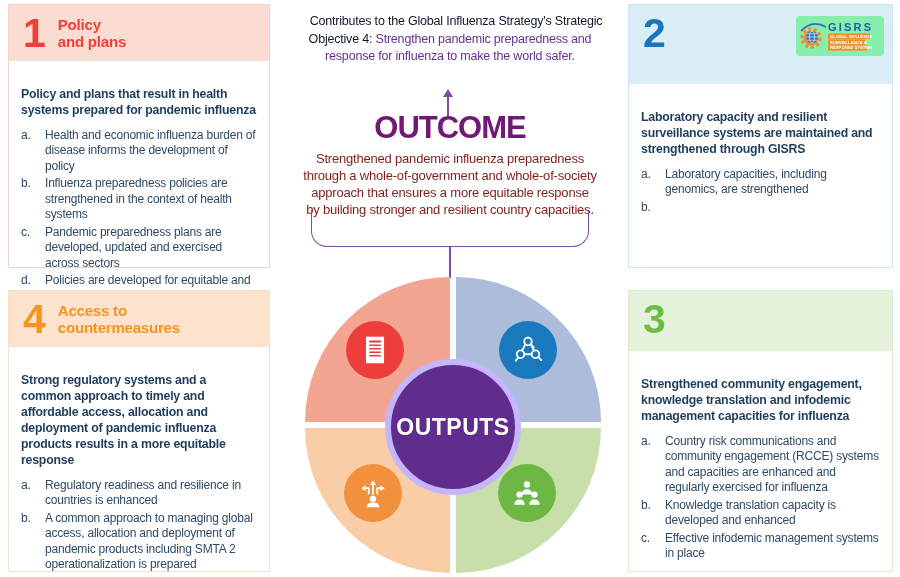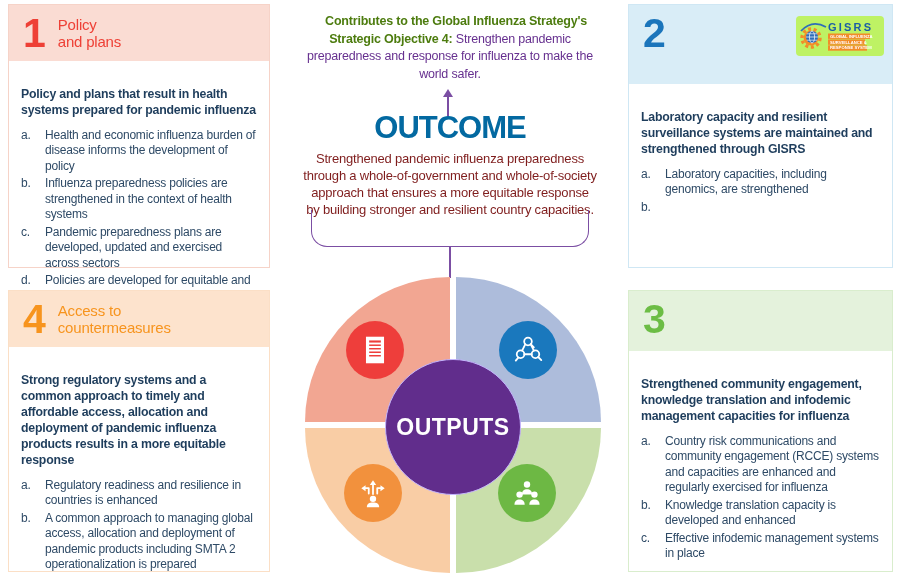--- a/index.html
+++ b/index.html
@@ -13,46 +13,46 @@
   .card-3 { left:628px; top:290px; width:265px; height:282px; border:1.5px solid #d9edcd; }
   .card-4 { left:8px;   top:290px; width:262px; height:282px; border:1.5px solid #fbdfc6; }
 
   .card-head { display:flex; gap:13px; padding:9px 12px 6px 14px; position:relative; }
   .card-1 .card-head { background:#fadcd3; height:56px; }
   .card-2 .card-head { background:#d9edf7; height:79px; }
   .card-3 .card-head { background:#e4f2dc; height:60px; }
   .card-4 .card-head { background:#fde3cd; height:56px; }
 
   .num { font-size:41px; font-weight:bold; line-height:0.95; letter-spacing:-1px; }
-  .title { font-size:15px; font-weight:normal; line-height:1.12; white-space:pre-line; padding-top:3px; letter-spacing:-0.2px; }
+  .title { font-size:15px; font-weight:bold; line-height:1.12; white-space:pre-line; padding-top:3px; letter-spacing:-0.2px; }
   .c-red    { color:#ee4036; }
   .c-blue   { color:#1b75bb; }
   .c-green  { color:#6cbd45; }
   .c-orange { color:#f7941e; }
 
   .card-body { padding:26px 11px 6px 12px; }
   .lead { font-size:12.3px; font-weight:bold; color:#1e3d5c; line-height:1.3; letter-spacing:-0.2px; margin-bottom:9px; }
   .li { display:flex; font-size:12px; color:#2e4a66; line-height:1.29; letter-spacing:-0.2px; margin-bottom:2px; }
   .li .marker { width:24px; flex-shrink:0; }
   .li .itext { flex:1; }
 
   
-  .gisrs-logo { position:absolute; right:8px; top:11px; width:88px; height:40px; background:#bef264;
+  .gisrs-logo { position:absolute; right:8px; top:11px; width:88px; height:40px; background:#86efac;
                 border-radius:4px; display:flex; align-items:center; justify-content:center; }
 
   
   .contributes { position:absolute; left:295px; top:13px; width:310px; text-align:center;
                  font-size:12.5px; line-height:1.4; color:#66308f; letter-spacing:-0.2px; }
-  .contributes .b { font-weight:bold; color:#4d7c0f;margin-left:12px; }
+  .contributes .b { font-weight:normal; color:#0f172a;margin-left:12px; }
   .arrow-line { position:absolute; left:447px; top:96px; width:2px; height:21px; background:#7b4ea3; }
   .arrow-head { position:absolute; left:443px; top:89px; width:0; height:0;
                 border-left:5px solid transparent; border-right:5px solid transparent;
                 border-bottom:8px solid #7b4ea3; }
   .outcome-title { position:absolute; left:295px; top:110px; width:310px; text-align:center;
-                   font-size:31px; font-weight:bold; color:#0369a1; letter-spacing:-1px; }
+                   font-size:31px; font-weight:bold; color:#701a75; letter-spacing:-1px; }
   .outcome-text { position:absolute; left:303px; top:150px; width:294px; text-align:center;
                   font-size:13px; line-height:1.32; color:#7f1d1d; letter-spacing:-0.2px; }
   .bracket { position:absolute; left:311px; top:210px; width:278px; height:37px;
              border-left:1.5px solid #7b4ea3; border-right:1.5px solid #7b4ea3;
              border-bottom:1.5px solid #7b4ea3; border-radius:0 0 16px 16px; }
   .connector { position:absolute; left:449px; top:247px; width:2px; height:31px; background:#7b4ea3; }
 
   
   .wheel { position:absolute; left:305px; top:277px; width:296px; height:296px; }
   .quad { position:absolute; width:145px; height:145px; }
@@ -60,21 +60,21 @@
   .quad-tr { left:151px; top:0;     background:#adbcdb; border-top-right-radius:100%; }
   .quad-bl { left:0;     top:151px; background:#f9cda5; border-bottom-left-radius:100%; }
   .quad-br { left:151px; top:151px; background:#c9dfab; border-bottom-right-radius:100%; }
   .icon-circle { position:absolute; width:58px; height:58px; border-radius:50%;
                  display:flex; align-items:center; justify-content:center; }
   .ic-red    { left:41px;  top:44px;  background:#ee3e3b; }
   .ic-blue   { left:194px; top:44px;  background:#1a78bd; }
   .ic-orange { left:39px;  top:187px; background:#f2913d; }
   .ic-green  { left:193px; top:187px; background:#6db844; }
   .hub { position:absolute; left:80px; top:82px; width:136px; height:136px; border-radius:50%;
-         background:#612d8c; border:1px solid #c4b5fd; display:flex; align-items:center; justify-content:center; }
+         background:#612d8c; border:6px solid #c4b5fd; display:flex; align-items:center; justify-content:center; }
   .hub-label { color:#ffffff; font-size:23px; font-weight:bold; letter-spacing:0.5px; }
 </style>
 </head>
 <body>
 
 <div class="canvas">
 
   <section class="card card-1">
     <header class="card-head">
       <span class="num c-red">1</span>

